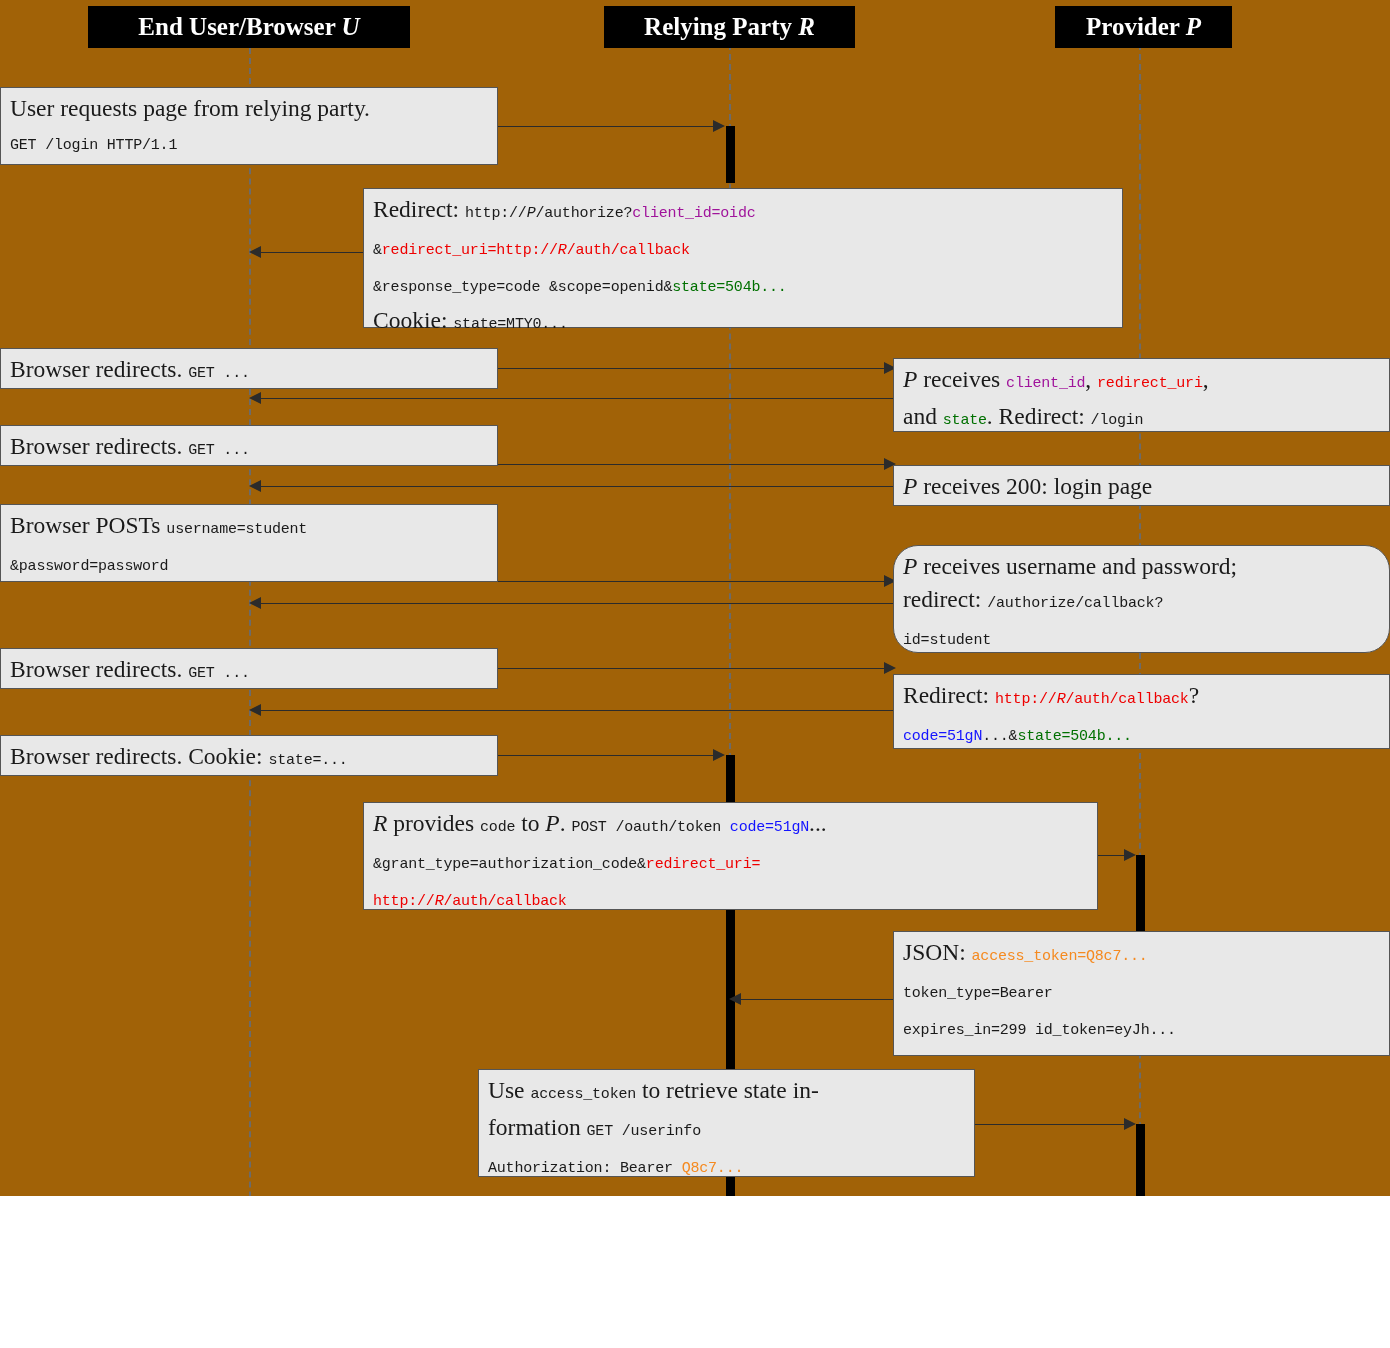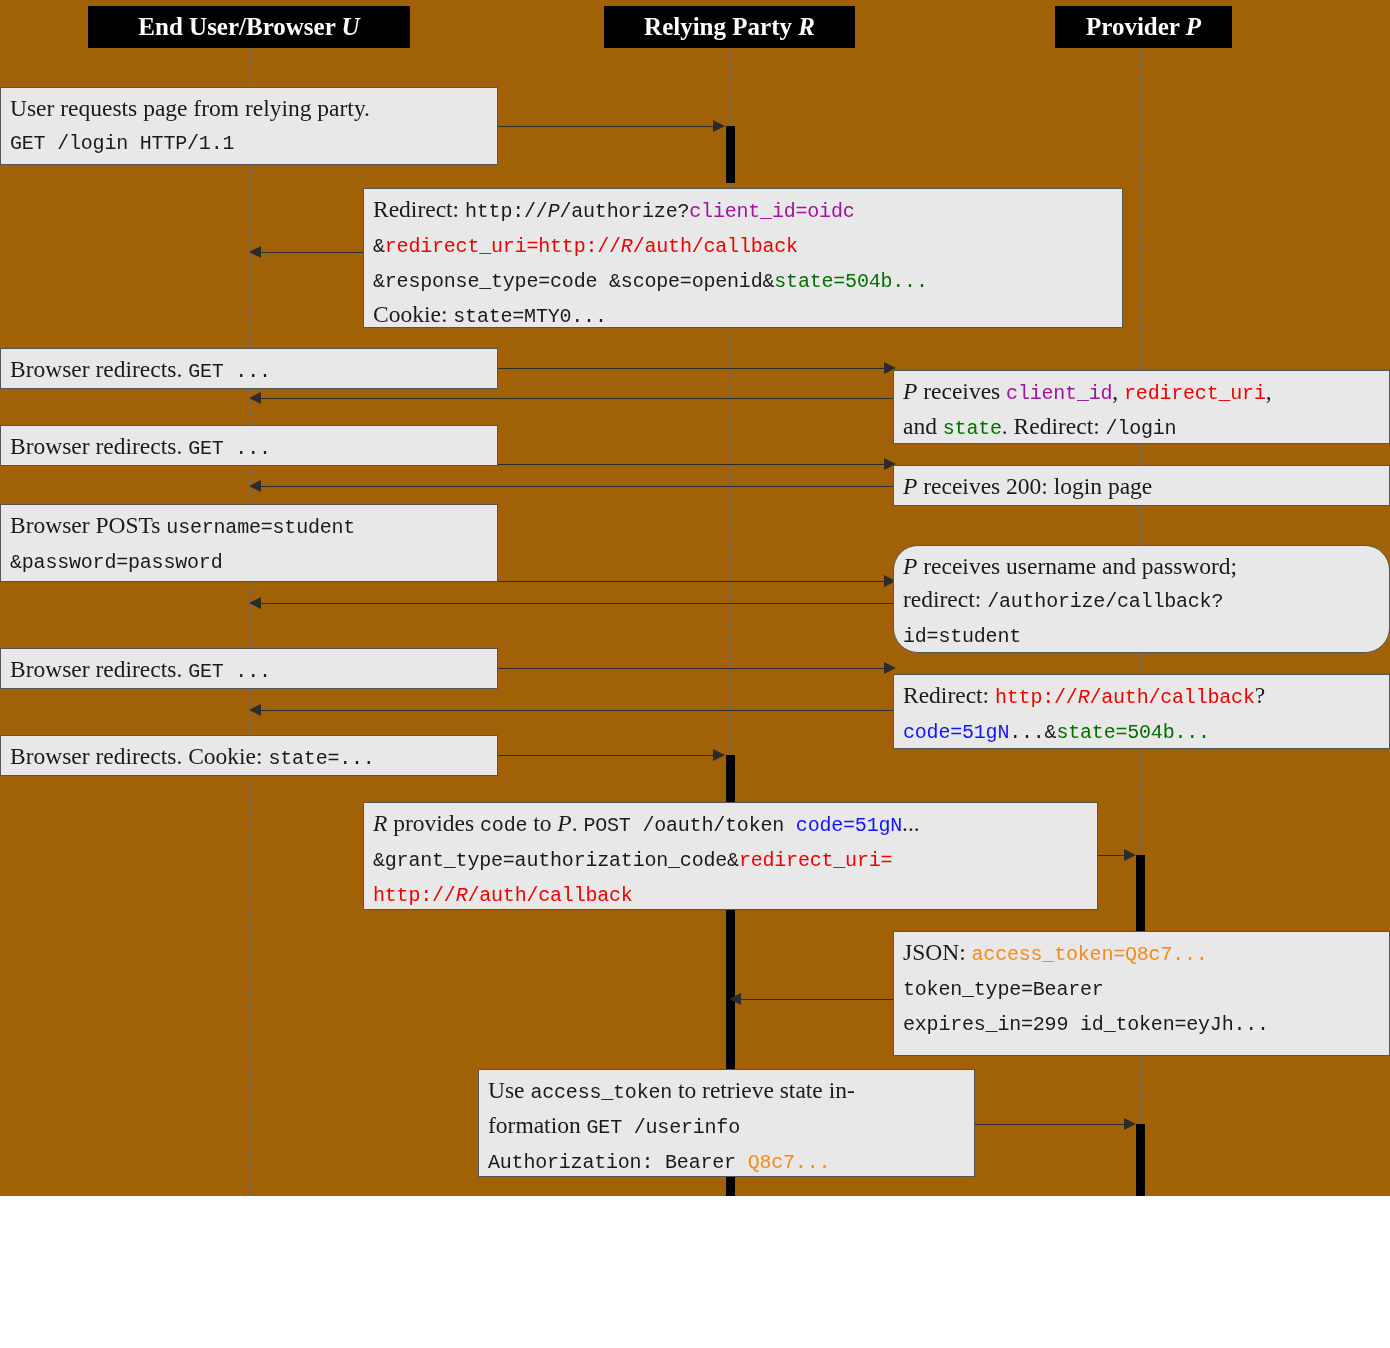--- a/index.html
+++ b/index.html
@@ -53,21 +53,21 @@
     font-family: "Liberation Serif", serif;
     font-size: 23.5px;
     line-height: 33px;
     color: #1a1a1a;
     padding: 4px 9px 5px 9px;
     white-space: nowrap;
     overflow: visible;
   }
   .mono {
     font-family: "Liberation Mono", monospace;
-    font-size: 20px;
+    font-size: 15px;
     letter-spacing: -0.2px;
   }
   .it { font-style: italic; }
   
   .c-client { color: #A0149B; text-align: right; }
   .c-redir  { color: #EE0000; }
   .c-state  { color: #007000; }
   .c-code   { color: #1414FF; }
   .c-token  { color: #F58A20; font-family: Liberation Mono, monospace; }
 
@@ -140,21 +140,21 @@
   <div class="arrow" style="left:497px; top:368px; width:387px;"></div>
   <div class="ahead right" style="left:884px; top:362px;"></div>
   <div class="note" style="left:0px; top:348px; width:498px; height:41px;">
     <div>
       <span>Browser redirects. </span><span class="mono">GET ...</span>
     </div>
   </div>
 
   <div class="arrow" style="left:261px; top:398px; width:635px;"></div>
   <div class="ahead left" style="left:249px; top:392px;"></div>
-  <div class="note" style="left:893px; top:358px; width:497px; height:74px;margin-top:12px;">
+  <div class="note" style="left:893px; top:358px; width:497px; height:74px;">
     <div>
       <span class="it">P</span><span> receives </span><span class="mono c-client">client_id</span><span>, </span><span class="mono c-redir">redirect_uri</span><span>,</span>
     </div>
     <div>
       <span>and </span><span class="mono c-state">state</span><span>. Redirect: </span><span class="mono">/login</span>
     </div>
   </div>
 
   <div class="arrow" style="left:497px; top:464px; width:387px;"></div>
   <div class="ahead right" style="left:884px; top:458px;"></div>

